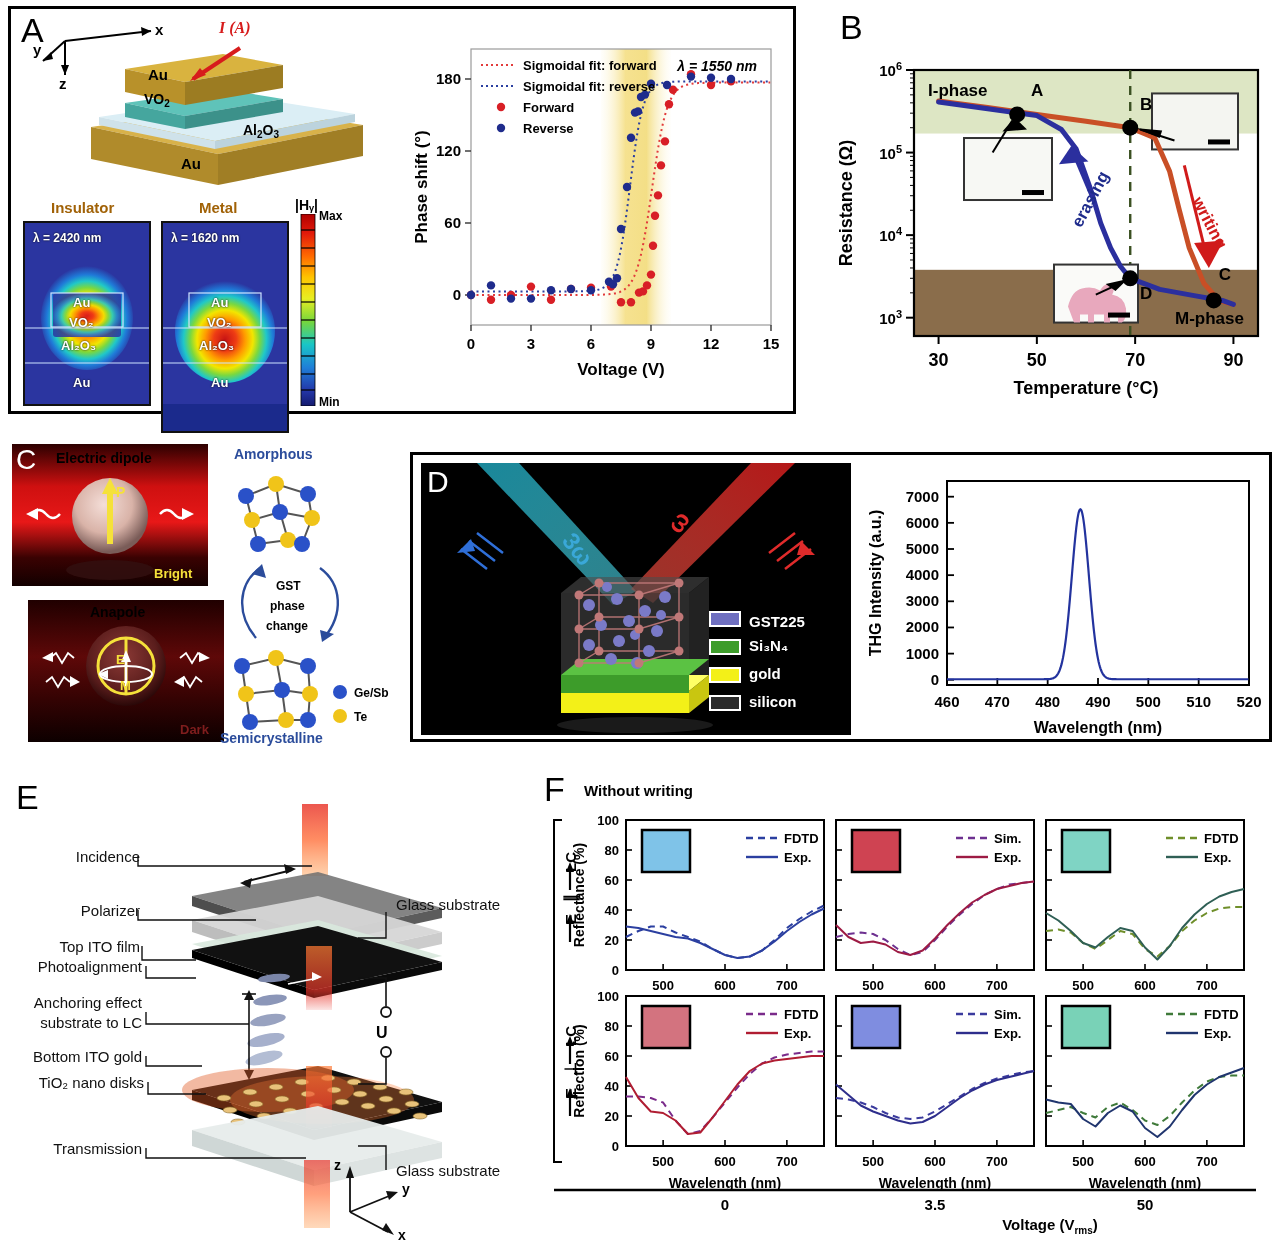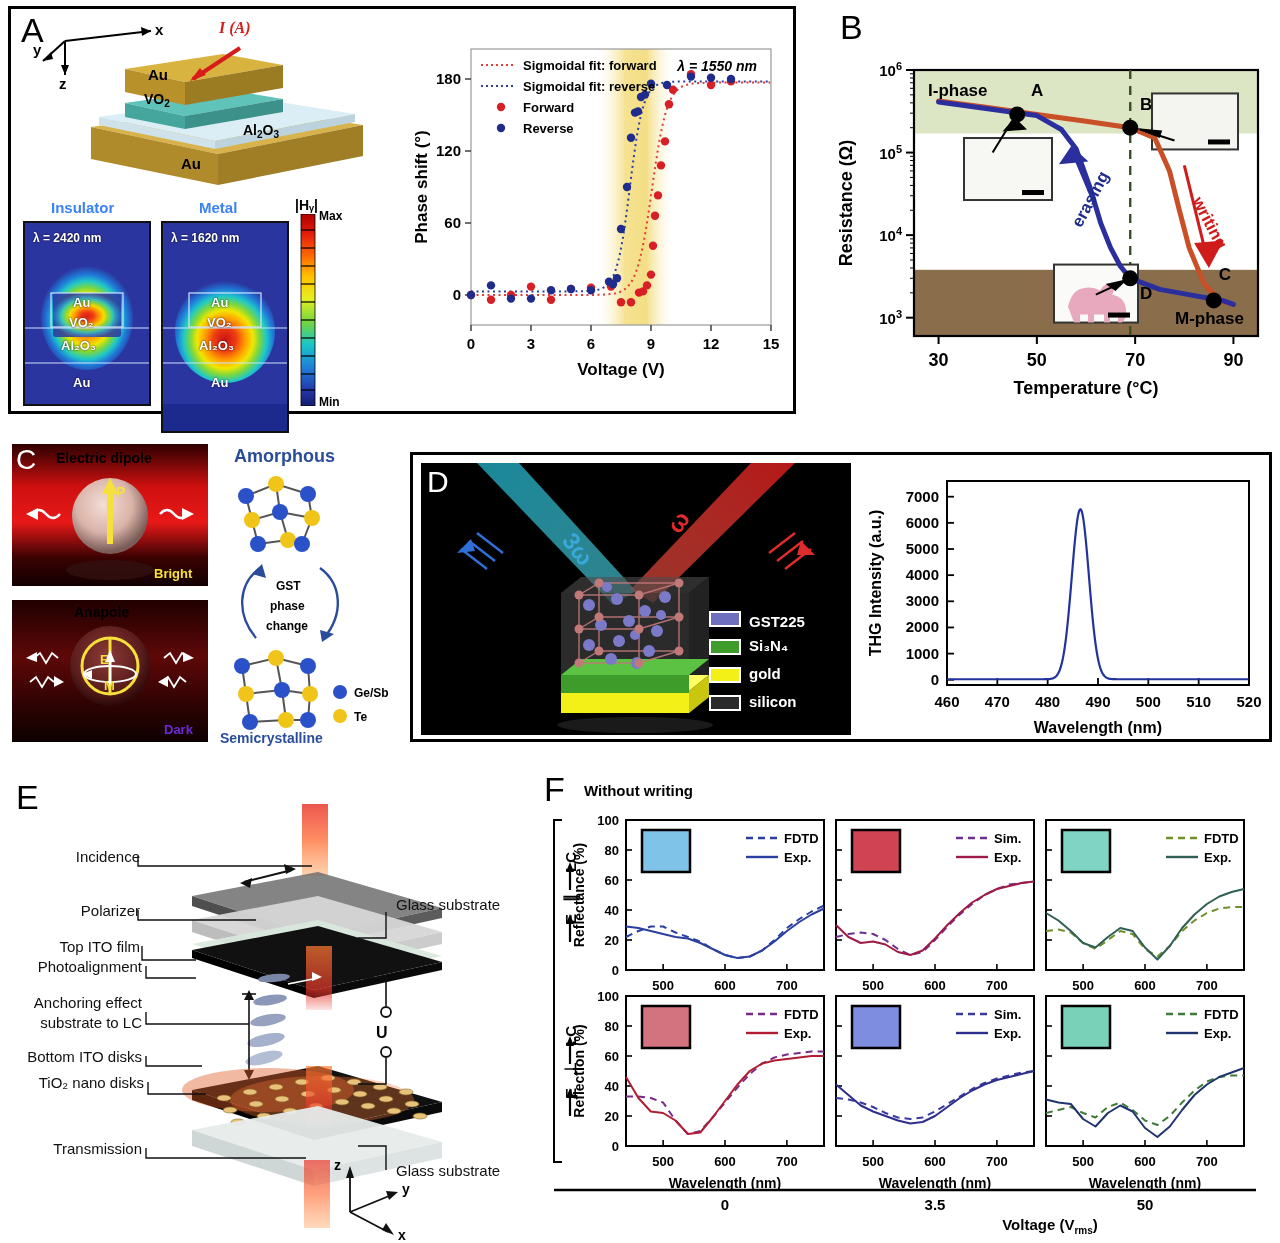--- a/index.html
+++ b/index.html
@@ -8,21 +8,21 @@
   .panelbox{position:absolute;border:3px solid #000;background:#fff;box-sizing:border-box;}
   .plabel{font-size:34px;font-weight:400;color:#000;line-height:1;}
   .plabel.w{color:#fff;}
   svg{display:block;}
   .axlab{font-size:15px;fill:#000;font-weight:bold;font-family:"Liberation Sans",sans-serif;}
 
   
   #panelA{left:8px;top:6px;width:788px;height:408px;}
   .heatbox{position:absolute;border:2px solid #111;box-sizing:border-box;overflow:hidden;background:#1b2a8c;}
   .hlabel{position:absolute;color:#fff;font-weight:bold;font-size:13px;text-shadow:0 0 2px #000;}
-  .stack-lbl{position:absolute;font-weight:bold;font-size:15px;color:#3b82f6;}
+  .stack-lbl{position:absolute;font-weight:bold;font-size:15px;color:#a16207;}
 
   
   #panelC_d1,#panelC_d2{position:absolute;overflow:hidden;}
   .cl{position:absolute;color:#000000;font-weight:bold;font-size:13px;}
   .blue-txt{color:#2b4c9b;font-weight:bold;}
 
   
   #panelD{left:410px;top:452px;width:862px;height:290px;}
   #dscene{position:absolute;left:8px;top:8px;width:430px;height:272px;background:#000;overflow:hidden;}
   .dleg{position:absolute;color:#fff;font-size:15px;font-weight:bold;}
@@ -371,21 +371,21 @@
       <polygon points="14,70 26,64 26,76" fill="#fff"></polygon>
       <path d="M148,70 q7,-8 14,0 q7,8 14,0" stroke="#fff" stroke-width="2.4" fill="none"></path>
       <polygon points="182,70 170,64 170,76" fill="#fff"></polygon>
     </svg>
     <div class="plabel w abs" style="left:4px;top:2px;font-size:28px;">C</div>
     <div class="cl" style="left:44px;top:6px;font-size:14px;">Electric dipole</div>
     <div class="cl" style="left:142px;top:122px;color:#f5e13a;font-size:13px;">Bright</div>
     <div class="cl" style="left:104px;top:40px;color:#f5e13a;font-size:14px;">P</div>
   </div>
 
-  <div id="panelC_d2" style="left:4px;top:160px;width:196px;height:142px;">
+  <div id="panelC_d2" style="left:20px;top:160px;width:196px;height:142px;">
     <svg width="196" height="142" viewBox="0 0 196 142">
       <defs>
         <linearGradient id="redg2" x1="0" y1="0" x2="0" y2="1">
           <stop offset="0%" stop-color="#200000"></stop>
             <stop offset="40%" stop-color="#5e0808"></stop>
           <stop offset="70%" stop-color="#340303"></stop>
             <stop offset="100%" stop-color="#0d0000"></stop>
         </linearGradient>
         <radialGradient id="sph2" cx="46%" cy="38%" r="62%">
           <stop offset="0%" stop-color="#8c3a36"></stop>
@@ -406,26 +406,26 @@
           <path d="M18,82 l6,-5 l6,10 l6,-10 l6,5"></path>
         <path d="M152,58 l6,-5 l6,10 l6,-10 l6,5"></path>
           <path d="M150,82 l6,-5 l6,10 l6,-10 l6,5"></path>
       </g>
       <polygon points="14,58 25,52 25,62" fill="#fff"></polygon>
       <polygon points="52,82 42,76 42,87" fill="#fff"></polygon>
       <polygon points="182,58 171,52 171,62" fill="#fff"></polygon>
       <polygon points="146,82 156,76 156,87" fill="#fff"></polygon>
     </svg>
     <div class="cl" style="left:62px;top:4px;font-size:14px;">Anapole</div>
-    <div class="cl" style="left:152px;top:122px;color:#6d28d9;font-size:13px;">Dark</div>
+    <div class="cl" style="left:152px;top:122px;color:#7f1d1d;font-size:13px;">Dark</div>
     <div class="cl" style="left:88px;top:52px;color:#f5e13a;font-size:13px;">E</div>
     <div class="cl" style="left:92px;top:78px;color:#f5e13a;font-size:13px;">M</div>
   </div>
 
-  <div class="abs blue-txt" style="left:226px;top:6px;font-size:18px;">Amorphous</div>
+  <div class="abs blue-txt" style="left:226px;top:6px;font-size:14px;">Amorphous</div>
   <svg class="abs" style="left:208px;top:28px;" width="190" height="270">
 
     <g stroke="#555" stroke-width="2" fill="none">
       <path d="M30,28 L60,16 L92,26 M30,28 L36,52 M60,16 L64,44 M92,26 L96,50 M36,52 L64,44 L96,50 M36,52 L42,76 M64,44 L72,72 M96,50 L86,76 M42,76 L72,72 L86,76"></path>
     </g>
     <g>
       <circle cx="30" cy="28" r="8" fill="#2a51c8"></circle>
         <circle cx="60" cy="16" r="8" fill="#f0c419"></circle>
       <circle cx="92" cy="26" r="8" fill="#2a51c8"></circle>
         <circle cx="36" cy="52" r="8" fill="#f0c419"></circle>
@@ -713,21 +713,21 @@
     <text x="328" y="410" font-size="14" font-weight="bold">z</text>
     <text x="396" y="434" font-size="14" font-weight="bold">y</text>
     <text x="392" y="480" font-size="14" font-weight="bold">x</text>
   </svg>
   <div class="elbl" style="left:30px;top:88px;width:104px;">Incidence</div>
   <div class="elbl" style="left:30px;top:142px;width:104px;">Polarizer</div>
   <div class="elbl" style="left:10px;top:178px;width:124px;">Top ITO film</div>
   <div class="elbl" style="left:4px;top:198px;width:132px;">Photoalignment</div>
   <div class="elbl" style="left:4px;top:234px;width:132px;">Anchoring effect</div>
   <div class="elbl" style="left:4px;top:254px;width:132px;">substrate to LC</div>
-  <div class="elbl" style="left:4px;top:288px;width:132px;">Bottom ITO disks</div>
+  <div class="elbl" style="left:4px;top:288px;width:132px;">Bottom ITO gold</div>
   <div class="elbl" style="left:4px;top:314px;width:134px;">TiO₂ nano disks</div>
   <div class="elbl" style="left:16px;top:380px;width:120px;">Transmission</div>
   <div class="elbl l" style="left:390px;top:136px;width:150px;">Glass substrate</div>
   <div class="elbl l" style="left:390px;top:402px;width:150px;">Glass substrate</div>
 </div>
 
 <div class="abs" style="left:540px;top:772px;width:740px;height:470px;">
   <div class="plabel abs" style="left:4px;top:0px;">F</div>
   <div class="abs" style="left:44px;top:10px;font-size:15px;font-weight:bold;">Without writing</div>
   <svg class="abs" style="left:0;top:26px;" width="740" height="440" id="svgF">

